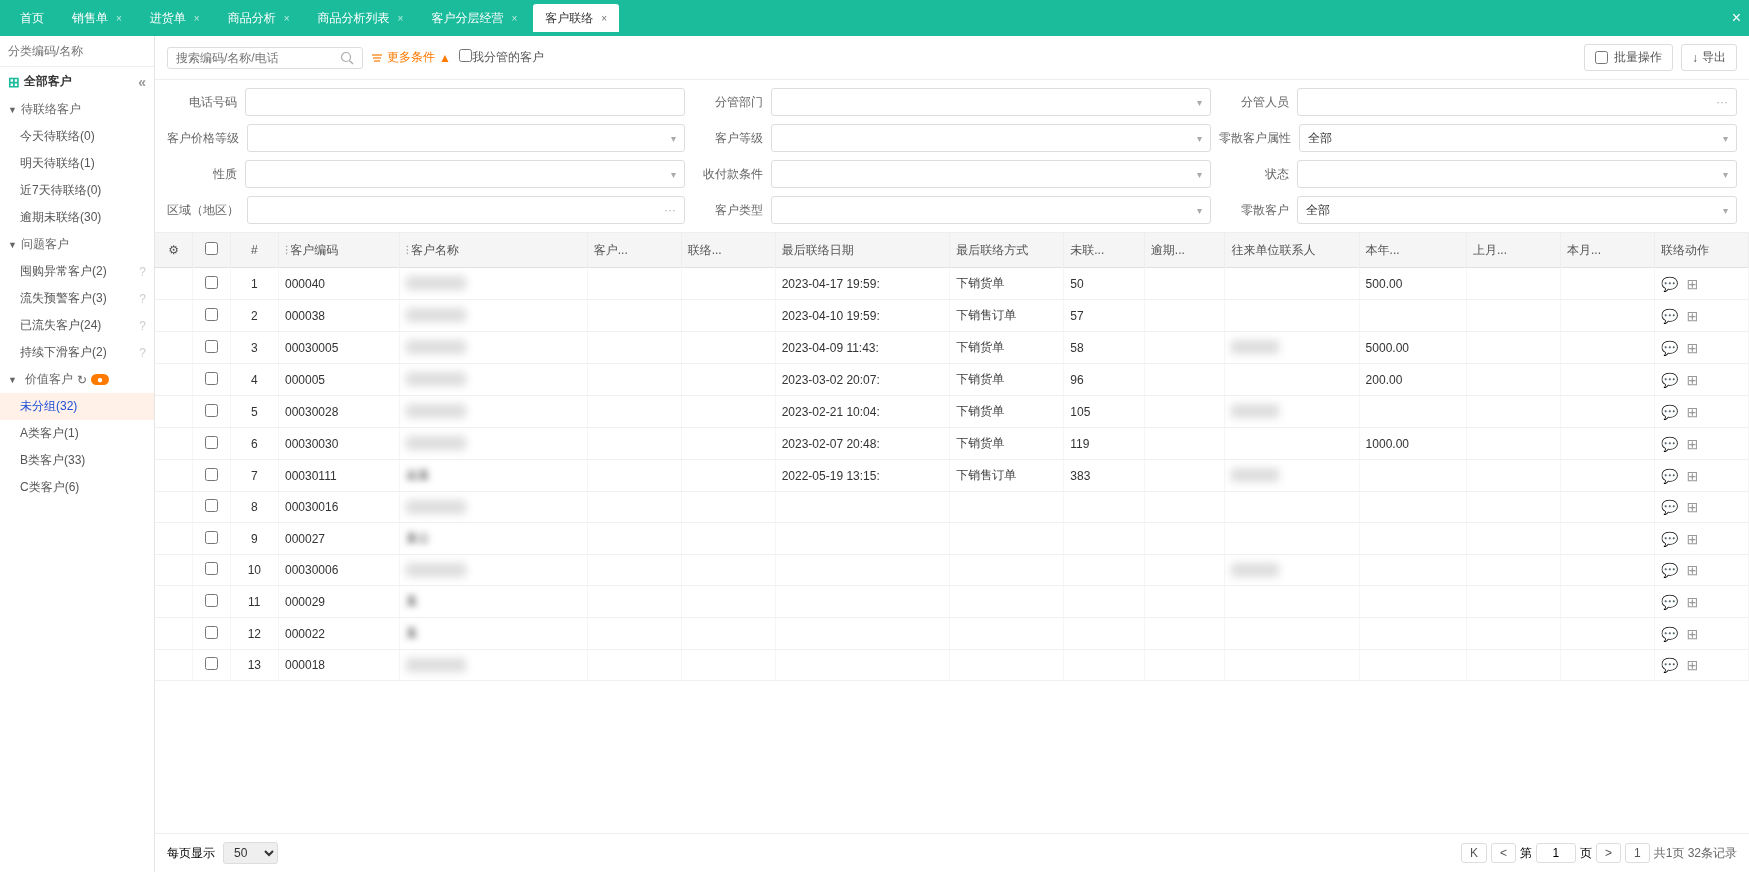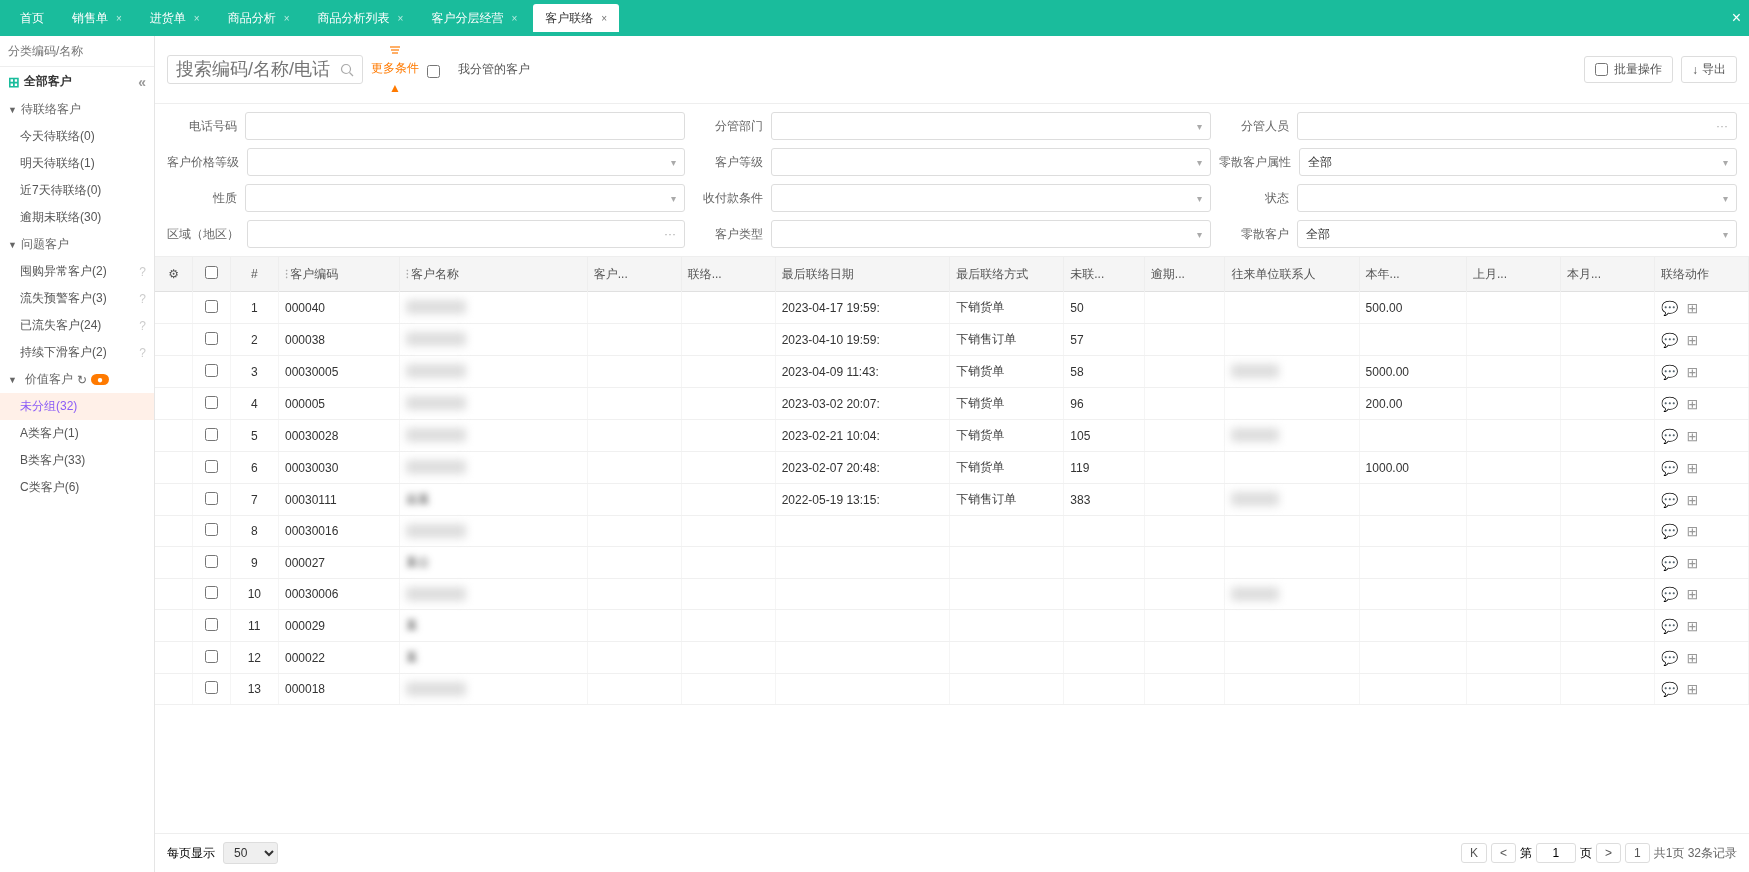--- a/index.html
+++ b/index.html
@@ -74,21 +74,21 @@
       font-size: 14px;
     }
     .sidebar-item {
       padding: 5px 8px 5px 20px;
       color: #555;
       cursor: pointer;
       display: flex;
       align-items: center;
       gap: 4px;
     }
-    .sidebar-item.active { background: #fff0e8; color: #8b5cf6; }
+    .sidebar-item.active { background: #fff0e8; color: #1d4ed8; }
 
     
     .content {
       flex: 1;
       display: flex;
       flex-direction: column;
       overflow: hidden;
     }
 
     
@@ -106,35 +106,34 @@
       align-items: center;
       border: 1px solid #ddd;
       border-radius: 3px;
       padding: 3px 8px;
       gap: 4px;
       min-width: 180px;
     }
     .filter-search input {
       border: none;
       outline: none;
-      font-size: 18px;
+      font-size: 12px;
       width: 140px;
     }
     .filter-more {
       display: flex;
       align-items: center;
       gap: 4px;
       color: #ff7a00;
       cursor: pointer;
-      flex-direction: column;
     }
     .filter-checkbox {
       display: flex;
-      align-items: flex-end;
-      gap: 18px;
+      align-items: flex-start;
+      gap: 0;
       color: #555;
       cursor: pointer;
     }
     .filter-bar-right {
       margin-left: auto;
       display: flex;
       align-items: center;
       gap: 8px;
     }
     .btn-outline {

